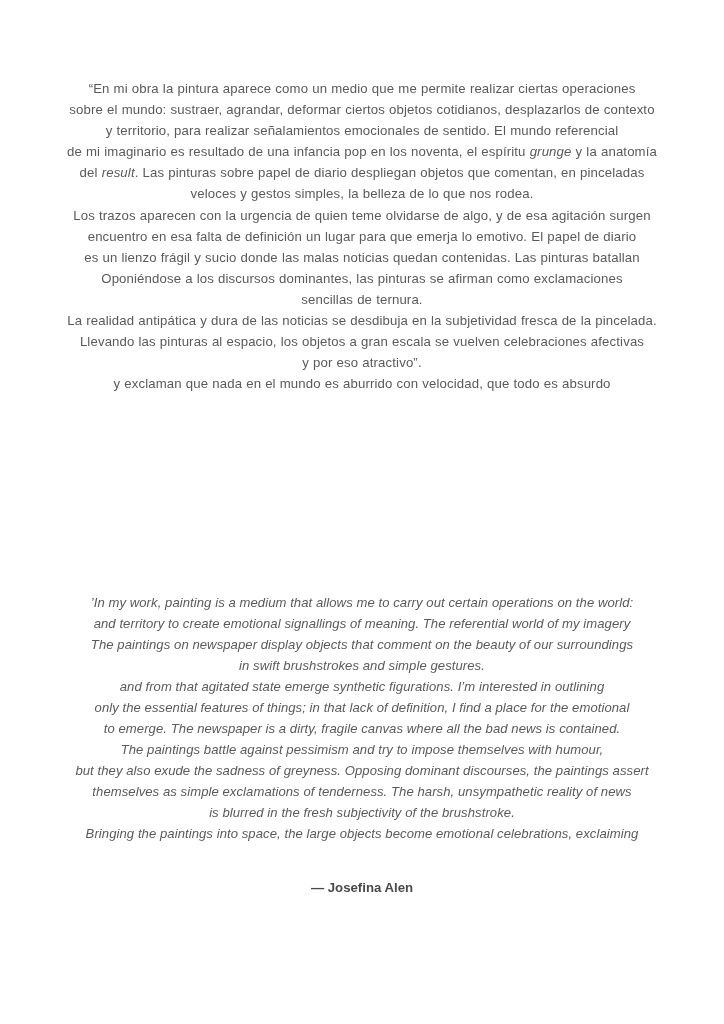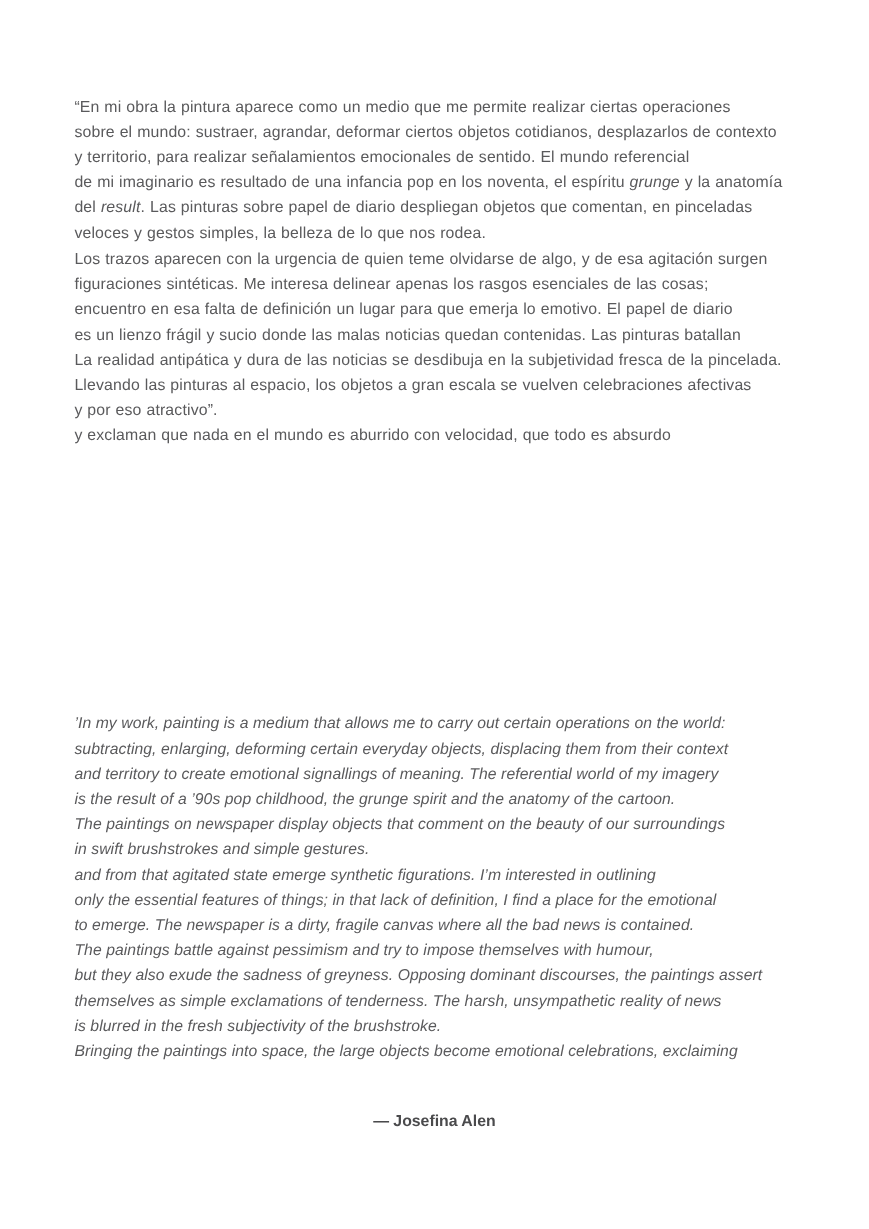--- a/index.html
+++ b/index.html
@@ -31,55 +31,56 @@
     width: 600px;
     height: 1024px;
   }
 
   
   .statement-es {
     position: absolute;
     top: 78px;
     left: 0;
     width: 600px;
+    text-align: center;
     color: #5a5a5c;
     font-size: 13.2px;
     line-height: 21.1px;
     letter-spacing: 0.01em;
     word-spacing: 0.02em;
   }
 
   .statement-es .line {
     display: block;
     white-space: nowrap;
   }
 
   
   .statement-en {
     position: absolute;
     top: 592px;
     left: 0;
     width: 600px;
-    text-align: left;
+    text-align: center;
     color: #5a5a5c;
     font-size: 13.1px;
     line-height: 21.0px;
     font-style: italic;
     letter-spacing: 0.005em;
   }
 
   .statement-en .line {
     display: block;
     white-space: nowrap;
   }
 
   
   .attribution {
     position: absolute;
-    top: 924px;
+    top: 878px;
     left: 0;
     width: 600px;
     text-align: center;
     color: #4a4a4c;
     font-size: 13.2px;
     line-height: 20px;
     font-weight: bold;
     font-style: normal;
     white-space: nowrap;
   }
@@ -95,34 +96,33 @@
   <div class="content">
 
     <div class="statement-es">
         <span class="line">“En mi obra la pintura aparece como un medio que me permite realizar ciertas operaciones</span>
         <span class="line">sobre el mundo: sustraer, agrandar, deformar ciertos objetos cotidianos, desplazarlos de contexto</span>
         <span class="line">y territorio, para realizar señalamientos emocionales de sentido. El mundo referencial</span>
         <span class="line">de mi imaginario es resultado de una infancia pop en los noventa, el espíritu <span class="em">grunge</span> y la anatomía</span>
         <span class="line">del <span class="em">result</span>. Las pinturas sobre papel de diario despliegan objetos que comentan, en pinceladas</span>
         <span class="line">veloces y gestos simples, la belleza de lo que nos rodea.</span>
         <span class="line">Los trazos aparecen con la urgencia de quien teme olvidarse de algo, y de esa agitación surgen</span>
-        <span class="line">figuraciones sintéticas. Me interesa delinear apenas los rasgos esenciales de las cosas;</span>
         <span class="line">encuentro en esa falta de definición un lugar para que emerja lo emotivo. El papel de diario</span>
         <span class="line">es un lienzo frágil y sucio donde las malas noticias quedan contenidas. Las pinturas batallan</span>
+        <span class="line">Oponiéndose a los discursos dominantes, las pinturas se afirman como exclamaciones</span>
+        <span class="line">sencillas de ternura.</span>
         <span class="line">La realidad antipática y dura de las noticias se desdibuja en la subjetividad fresca de la pincelada.</span>
         <span class="line">Llevando las pinturas al espacio, los objetos a gran escala se vuelven celebraciones afectivas</span>
         <span class="line">y por eso atractivo”.</span>
         <span class="line">y exclaman que nada en el mundo es aburrido con velocidad, que todo es absurdo</span>
       </div>
 
     <div class="statement-en">
         <span class="line">’In my work, painting is a medium that allows me to carry out certain operations on the world:</span>
-        <span class="line">subtracting, enlarging, deforming certain everyday objects, displacing them from their context</span>
         <span class="line">and territory to create emotional signallings of meaning. The referential world of my imagery</span>
-        <span class="line">is the result of a ’90s pop childhood, the grunge spirit and the anatomy of the cartoon.</span>
         <span class="line">The paintings on newspaper display objects that comment on the beauty of our surroundings</span>
         <span class="line">in swift brushstrokes and simple gestures.</span>
         <span class="line">and from that agitated state emerge synthetic figurations. I’m interested in outlining</span>
         <span class="line">only the essential features of things; in that lack of definition, I find a place for the emotional</span>
         <span class="line">to emerge. The newspaper is a dirty, fragile canvas where all the bad news is contained.</span>
         <span class="line">The paintings battle against pessimism and try to impose themselves with humour,</span>
         <span class="line">but they also exude the sadness of greyness. Opposing dominant discourses, the paintings assert</span>
         <span class="line">themselves as simple exclamations of tenderness. The harsh, unsympathetic reality of news</span>
         <span class="line">is blurred in the fresh subjectivity of the brushstroke.</span>
         <span class="line">Bringing the paintings into space, the large objects become emotional celebrations, exclaiming</span>

